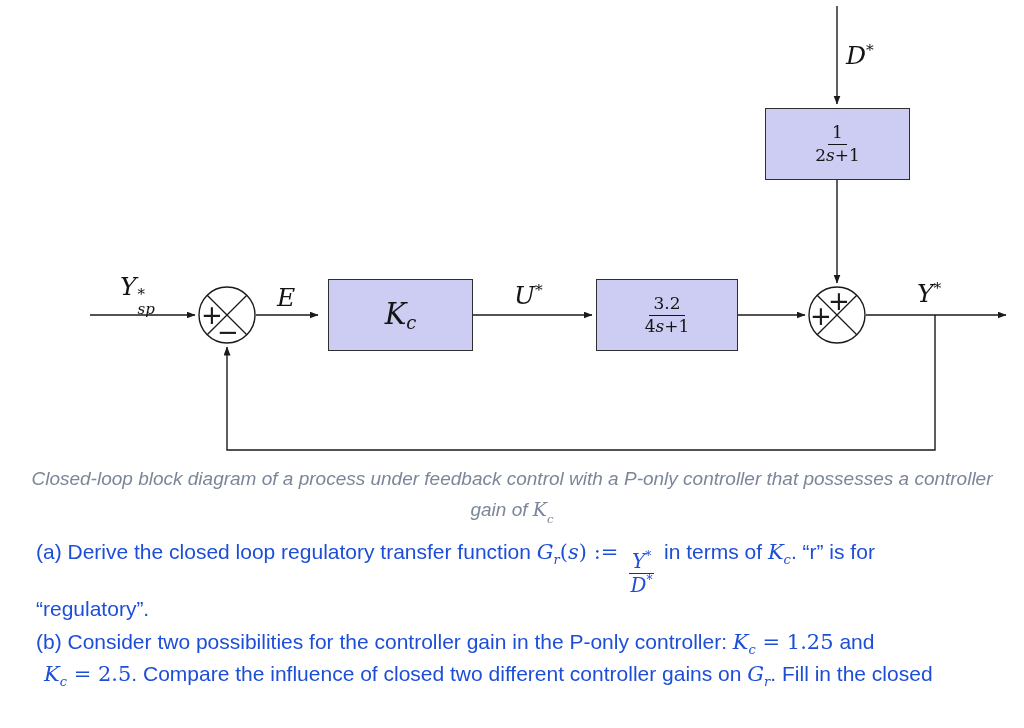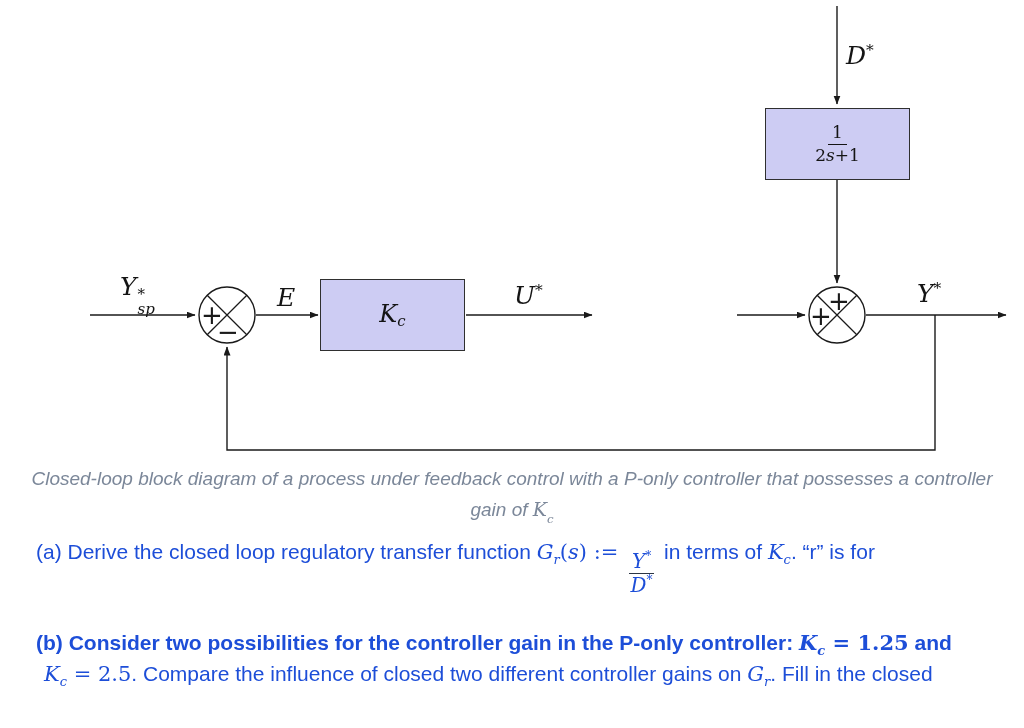--- a/index.html
+++ b/index.html
@@ -4,21 +4,21 @@
 <style>
   html,body{margin:0;padding:0;background:#ffffff;}
   .screen{position:relative;width:1024px;height:728px;background:#ffffff;overflow:hidden;
           font-family:"Liberation Sans",sans-serif;color:#2b3544;}
   
   .diagram{position:absolute;left:0;top:0;width:1024px;height:460px;}
   .diagram svg{position:absolute;left:0;top:0;}
   .blk{position:absolute;background:#cdccf3;border:1px solid #2f2f2f;
        display:flex;align-items:center;justify-content:center;
        font-family:"DejaVu Serif",serif;color:#141414;}
-  .blk-controller{left:320px;top:279px;width:143px;height:70px;font-size:24px;font-style:italic;}
+  .blk-controller{left:328px;top:279px;width:143px;height:70px;font-size:29px;font-style:italic;}
   .blk-process{left:596px;top:279px;width:140px;height:70px;}
   .blk-dist{left:765px;top:108px;width:143px;height:70px;}
   .frac{display:inline-flex;flex-direction:column;align-items:center;line-height:1.12;
         font-family:"DejaVu Serif",serif;}
   .blk .frac{font-size:17px;}
   .frac .num{border-bottom:1.4px solid #141414;padding:0 4px 1px;}
   .frac .den{padding:1px 2px 0;}
   .sig{position:absolute;font-family:"DejaVu Serif",serif;font-style:italic;
        font-size:25px;color:#141414;white-space:nowrap;}
   .sig sup,.frac sup{font-size:62%;font-style:normal;}
@@ -85,20 +85,26 @@
       <span class="frac">
         <span class="num">1</span>
         <span class="den"><span>2</span><i>s</i><span>+1</span></span>
       </span>
     </div>
 
     <div class="blk blk-controller">
       <span><span>K</span><sub class="sub-it">c</sub></span>
     </div>
 
+    <div class="blk blk-process">
+      <span class="frac">
+        <span class="num">3.2</span>
+        <span class="den"><span>4</span><i>s</i><span>+1</span></span>
+      </span>
+    </div>
 
     <div class="sig" style="left:120px;top:272px;"><span>Y</span><span class="ss">
           <span class="sp">*</span>
           <span>sp</span>
         </span></div>
 
     <div class="sig" style="left:277px;top:283px;">E</div>
 
     <div class="sig" style="left:514px;top:281px;"><span>U</span><sup>*</sup></div>
 
@@ -107,19 +113,20 @@
     <div class="sig" style="left:917px;top:279px;"><span>Y</span><sup>*</sup></div>
   </div>
 
   <div class="caption">
     <div>Closed-loop block diagram of a process under feedback control with a P-only controller that possesses a controller</div>
     <div><span>gain of </span><span class="mt"><span>K</span><sub class="sub-it">c</sub></span></div>
   </div>
 
   <div class="pline" style="top:540px;"><span>(a) Derive the closed loop regulatory transfer function </span><span class="mm"><span>G</span><sub>r</sub><span class="up">(</span><span>s</span><span class="up">)</span><span class="up"> := </span></span><span class="afrac"><span class="num"><span>Y</span><sup>*</sup></span><span class="den"><span>D</span><sup>*</sup></span></span><span> in terms of </span><span class="mm"><span>K</span><sub>c</sub></span><span>. “r” is for</span></div>
 
+  <div class="pline" style="top:597px;">“regulatory”.</div>
 
-  <div class="pline" style="top:630px;font-weight:bold;"><span>(b) Consider two possibilities for the controller gain in the P-only controller: </span><span class="mm"><span>K</span><sub>c</sub><span class="up"> = 1.25</span></span><span> and</span></div>
+  <div class="pline" style="top:630px;"><span>(b) Consider two possibilities for the controller gain in the P-only controller: </span><span class="mm"><span>K</span><sub>c</sub><span class="up"> = 1.25</span></span><span> and</span></div>
 
   <div class="pline" style="top:662px;left:44px;"><span class="mm"><span>K</span><sub>c</sub><span class="up"> = 2.5</span></span><span>. Compare the influence of closed two different controller gains on </span><span class="mm"><span>G</span><sub>r</sub></span><span>. Fill in the closed</span></div>
 
 
 </div>
 
 </body></html>

